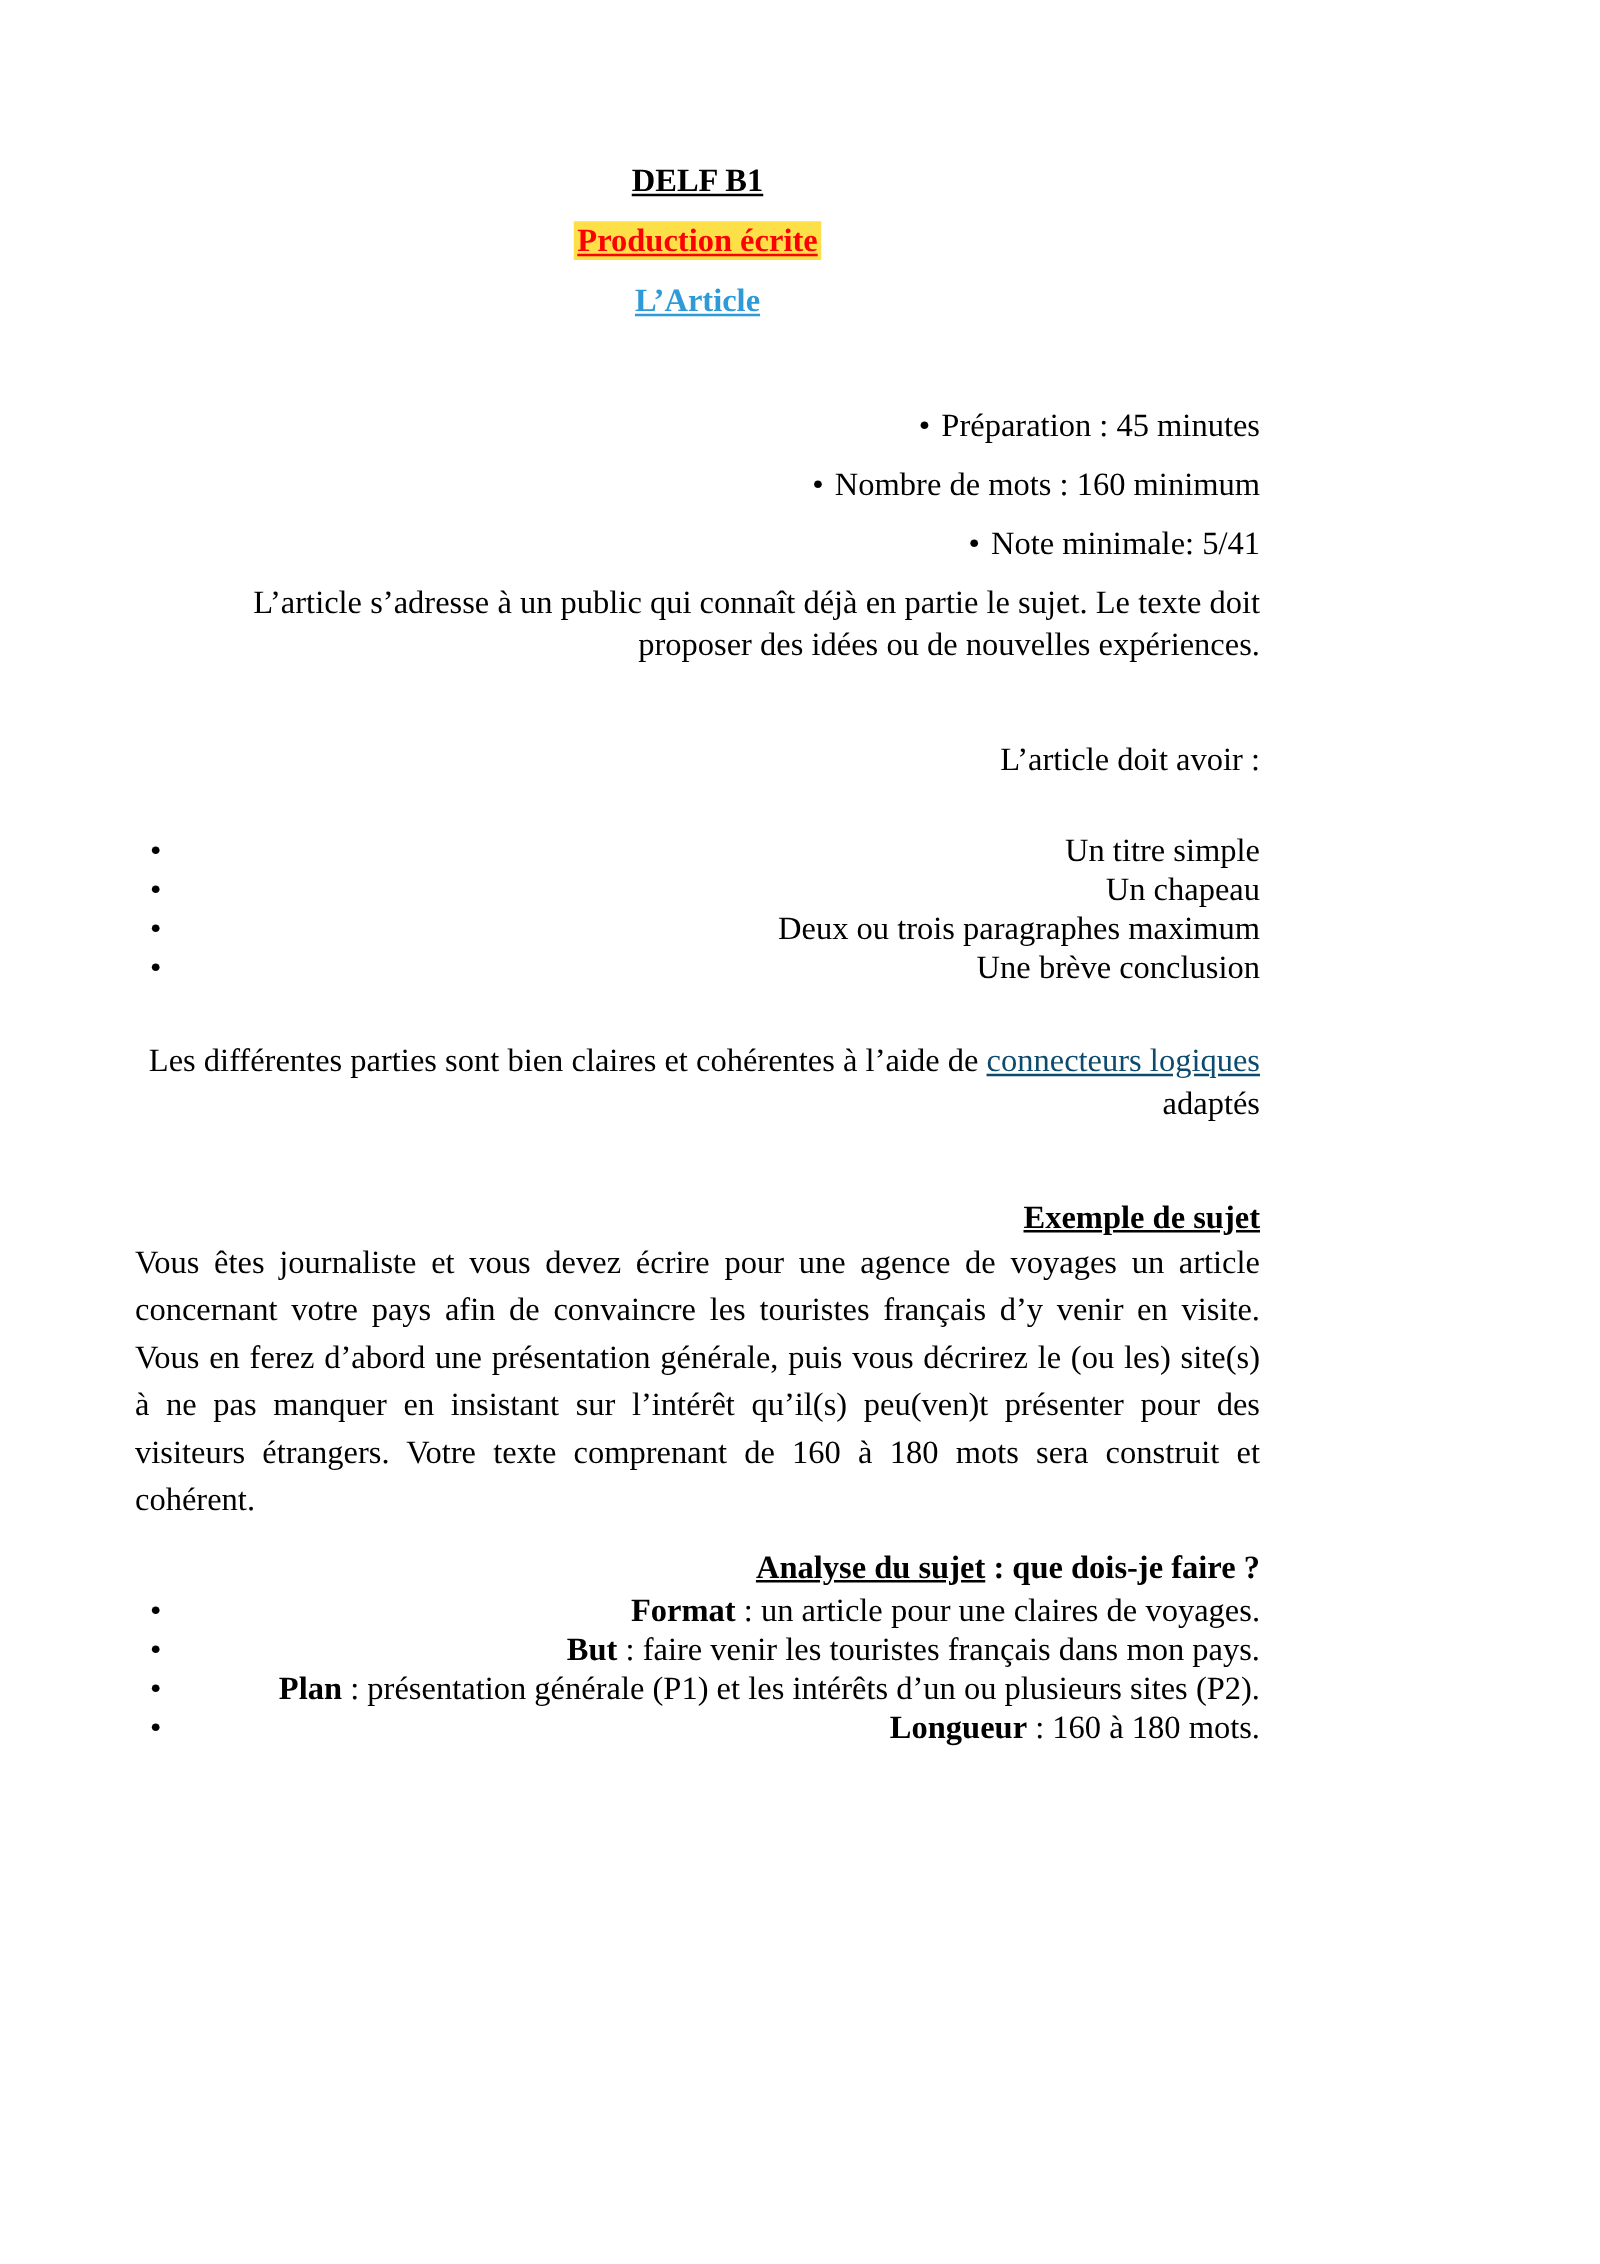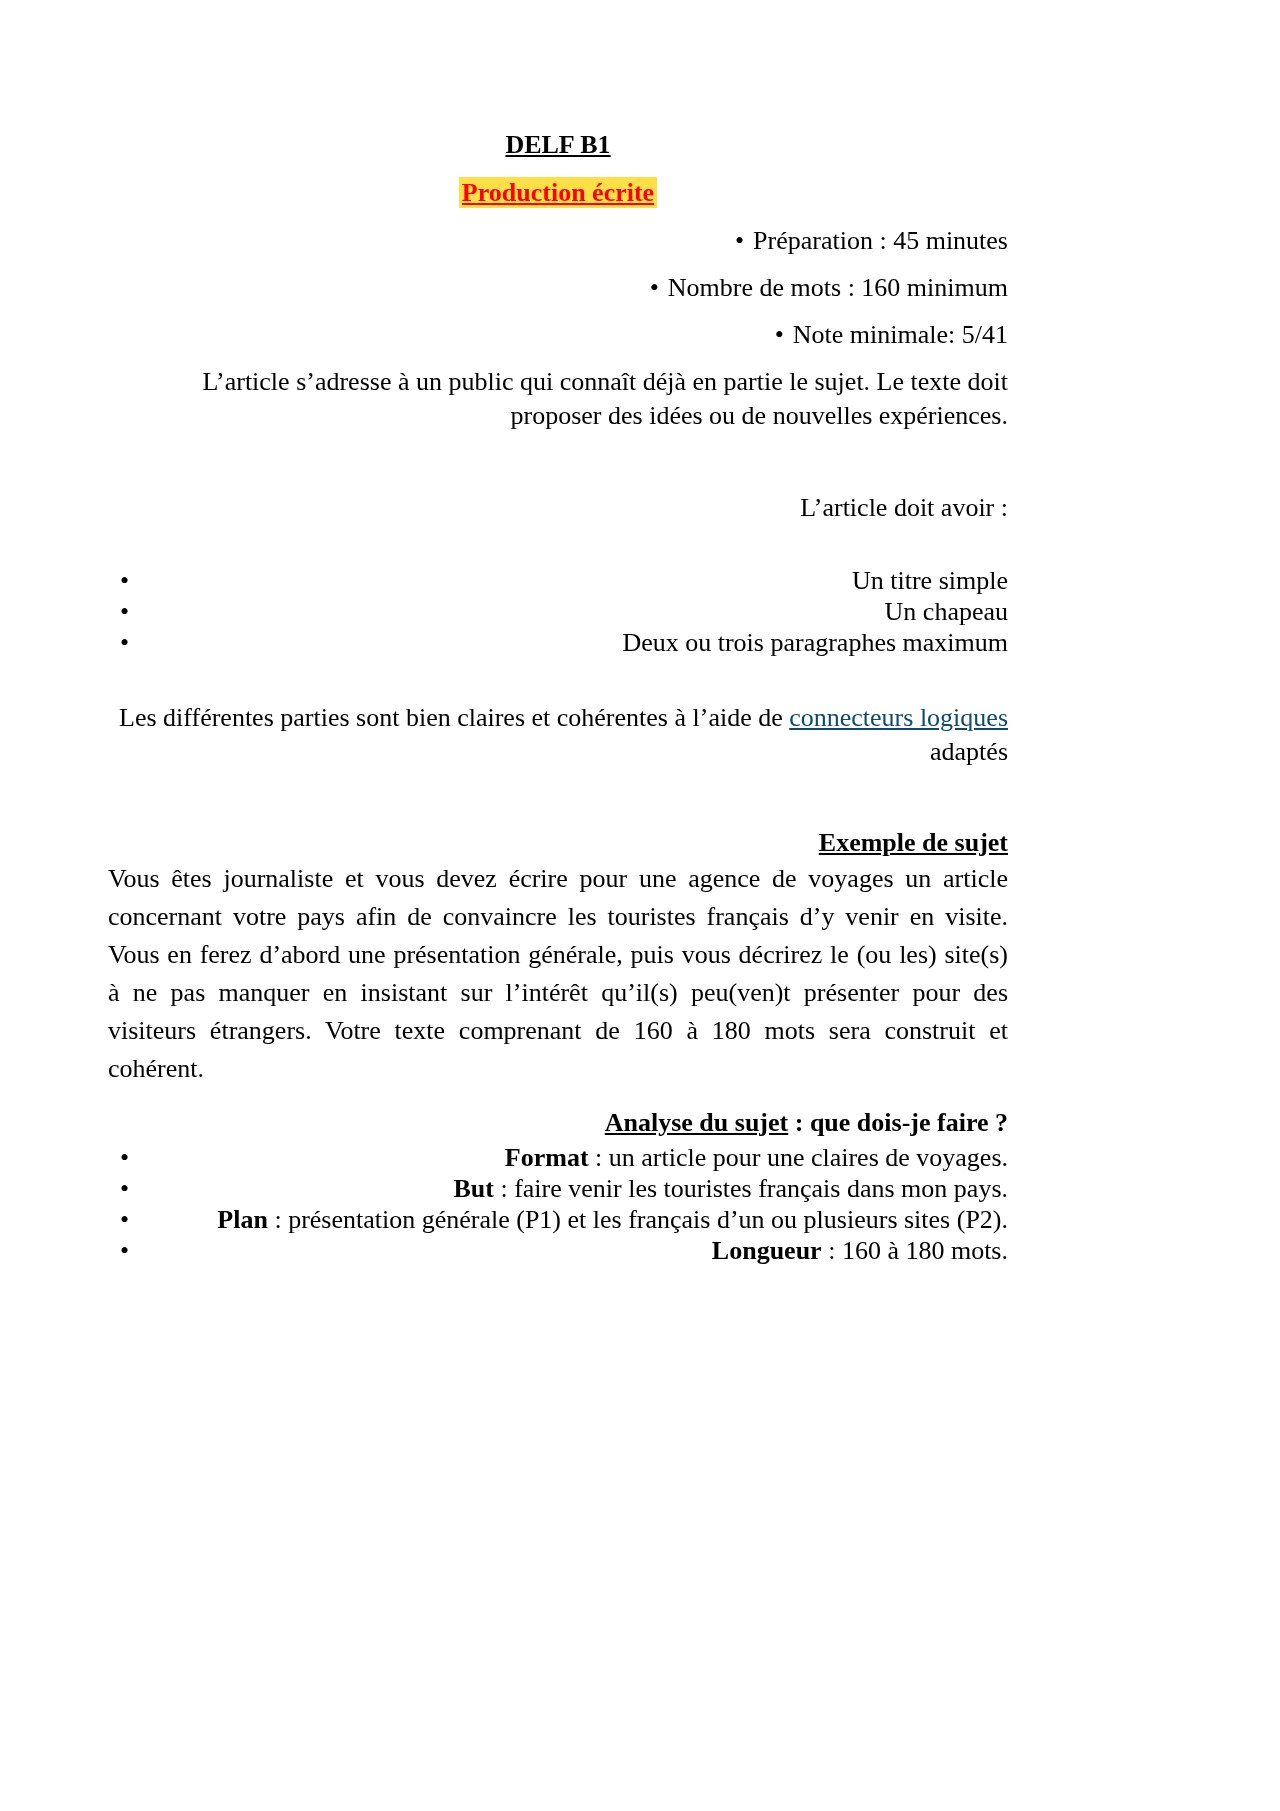--- a/index.html
+++ b/index.html
@@ -111,39 +111,43 @@
 <div class="page">
 
   <h1 class="doc-title center">
     <span class="u">DELF B1</span>
   </h1>
 
   <h2 class="doc-subtitle center">
     <span class="hl">Production écrite</span>
   </h2>
 
+  <h3 class="doc-section center">
+    <span class="section-link">L’Article</span>
+  </h3>
 
   <p class="meta-line">
     <span class="bullet">•</span><span>Préparation : 45 minutes</span>
   </p>
   <p class="meta-line">
     <span class="bullet">•</span><span>Nombre de mots : 160 minimum</span>
   </p>
   <p class="meta-line">
     <span class="bullet">•</span><span>Note minimale: 5/41</span>
   </p>
 
   <p class="intro-para">L’article s’adresse à un public qui connaît déjà en partie le sujet. Le texte doit proposer des idées ou de nouvelles expériences.</p>
 
   <p class="doit-avoir">L’article doit avoir :</p>
 
   <ul class="doc-list">
     <li><span>Un titre simple</span></li>
     <li><span>Un chapeau</span></li>
     <li><span>Deux ou trois paragraphes maximum</span></li>
+    <li><span>Une brève conclusion</span></li>
   </ul>
 
   <p class="coherence-para">
     <span>Les différentes parties sont bien claires et cohérentes à l’aide de </span><a class="red-link">connecteurs logiques</a><span> adaptés</span>
   </p>
 
   <h4 class="exemple-heading">
     <span class="u">Exemple de sujet</span>
   </h4>
 
@@ -154,20 +158,20 @@
   </h4>
 
   <ul class="doc-list analyse-list">
     <li>
       <span class="lbl">Format</span><span> : un article pour une claires de voyages.</span>
     </li>
     <li>
       <span class="lbl">But</span><span> : faire venir les touristes français dans mon pays.</span>
     </li>
     <li>
-      <span class="lbl">Plan</span><span> : présentation générale (P1) et les français d’un ou plusieurs sites (P2).</span>
+      <span class="lbl">Plan</span><span> : présentation générale (P1) et les intérêts d’un ou plusieurs sites (P2).</span>
     </li>
     <li>
       <span class="lbl">Longueur</span><span> : 160 à 180 mots.</span>
     </li>
   </ul>
 
 </div>
 
 </body></html>

